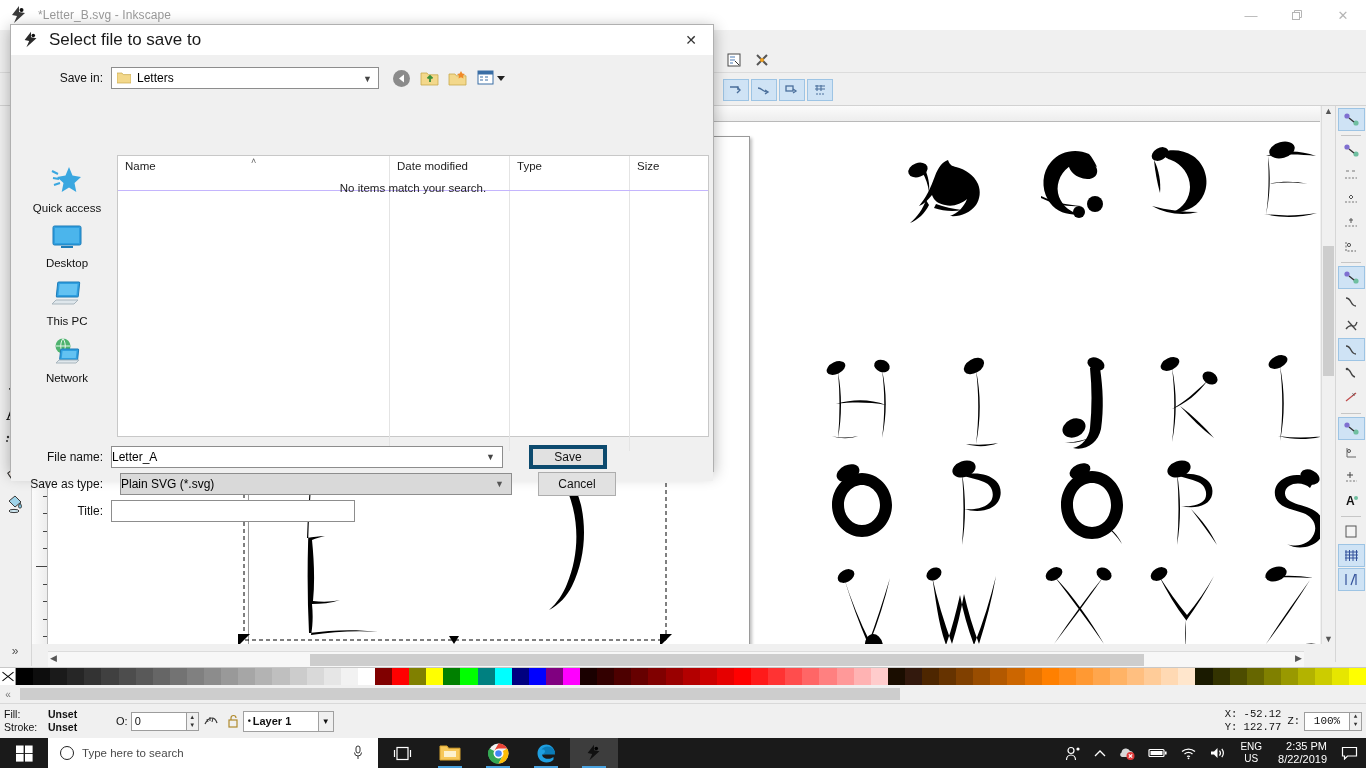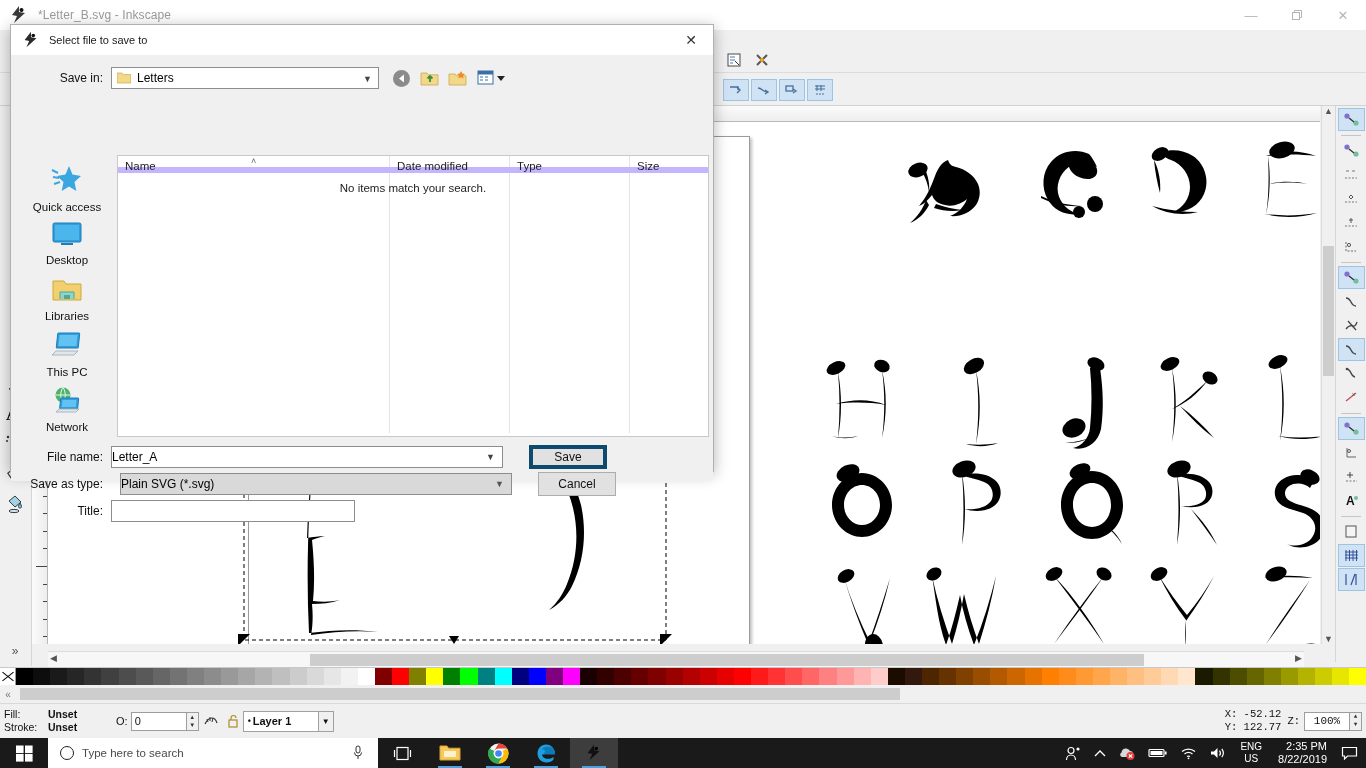--- a/index.html
+++ b/index.html
@@ -164,21 +164,21 @@
   
   .dialog {
     position: absolute; left: 10px; top: 24px; width: 704px; height: 448px;
     background: #f0f0f0; border: 1px solid #b0b0b0;
     box-shadow: 0 3px 14px rgba(0,0,0,.30);
   }
   .dlg-title {
     height: 30px; display: flex; align-items: center; background: #ffffff;
   }
   .dlg-title-icon { width: 20px; height: 20px; margin-left: 10px; }
-  .dlg-title-text { font-size: 11px; color: #1a1a1a; margin-left: 8px; }
+  .dlg-title-text { font-size: 17px; color: #1a1a1a; margin-left: 8px; }
   .dlg-close {
     margin-left: auto; width: 44px; height: 30px;
     display: flex; align-items: center; justify-content: center;
     font-size: 14px; color: #333;
   }
   .dlg-body { position: relative; background: #f0f0f0; height: 418px; }
 
   .saveinrow { display: flex; align-items: center; height: 30px; margin-top: 8px; }
   .lbl { font-size: 12px; color: #111; text-align: right; }
   .combo {
@@ -188,21 +188,21 @@
   .combo .caret {
     position: absolute; right: 6px; top: 0; height: 22px; display: flex; align-items: center;
     font-size: 9px; color: #444;
   }
   .navbtn { width: 24px; height: 24px; display: flex; align-items: center; justify-content: center; }
 
   .filelist {
     position: absolute; left: 106px; top: 92px; width: 592px; height: 282px;
     background: #fff; border: 1px solid #c8c8c8;
   }
-  .fl-header { display: flex; height: 17px; border-bottom: 6px solid #c4b5fd; position: relative; }
+  .fl-header { display: flex; height: 35px; border-bottom: 1px solid #c4b5fd; position: relative; }
   .fl-col {
     font-size: 11.5px; color: #222; padding-left: 7px; line-height: 21px;
     border-right: 1px solid #e4e4e4; height: 100%;
   }
   .fl-sort { position: absolute; left: 133px; top: 0px; font-size: 9px; color: #666; }
   .fl-grid { display: flex; height: 260px; }
   .fl-cell { border-right: 1px solid #e4e4e4; height: 100%; }
   .fl-empty {
     position: absolute; left: 0; top: 26px; width: 100%;
     text-align: center; font-size: 11.5px; color: #222;
@@ -932,30 +932,20 @@
             <svg width="32" height="26" viewBox="0 0 32 26">
                 <rect x="2" y="2" width="28" height="19" rx="1.5" fill="#2f9fe0" stroke="#1d7cb8"></rect>
                 <rect x="4" y="4" width="24" height="15" fill="#4bb5ec"></rect>
                 <path d="M10 23h12" stroke="#1d7cb8" stroke-width="2"></path>
               </svg>
           </span>
           <span class="place-label">Desktop</span>
         </div>
         <div class="place">
           <span>
-            <svg width="32" height="26" viewBox="0 0 32 26">
-              <path d="M2 4h11l2 3h15v16H2z" fill="#f2cf6f" stroke="#cfa83f"></path>
-              <path d="M9 22v-7h14v7" fill="#8fd4c8" stroke="#4fa99b"></path>
-              <rect x="13" y="18" width="6" height="4" fill="#4fa99b"></rect>
-            </svg>
-          </span>
-          <span class="place-label">Libraries</span>
-        </div>
-        <div class="place">
-          <span>
             <svg width="34" height="28" viewBox="0 0 34 28">
               <g transform="skewX(-6)">
                   <rect x="8" y="2" width="22" height="15" rx="1" fill="#2f9fe0" stroke="#1d7cb8"></rect>
                   <rect x="10" y="4" width="18" height="11" fill="#63c2f2"></rect>
                 </g>
               <path d="M2 24h22l4-4H6z" fill="#dfe7ec" stroke="#a8b5bd"></path>
             </svg>
           </span>
           <span class="place-label">This PC</span>
         </div>

